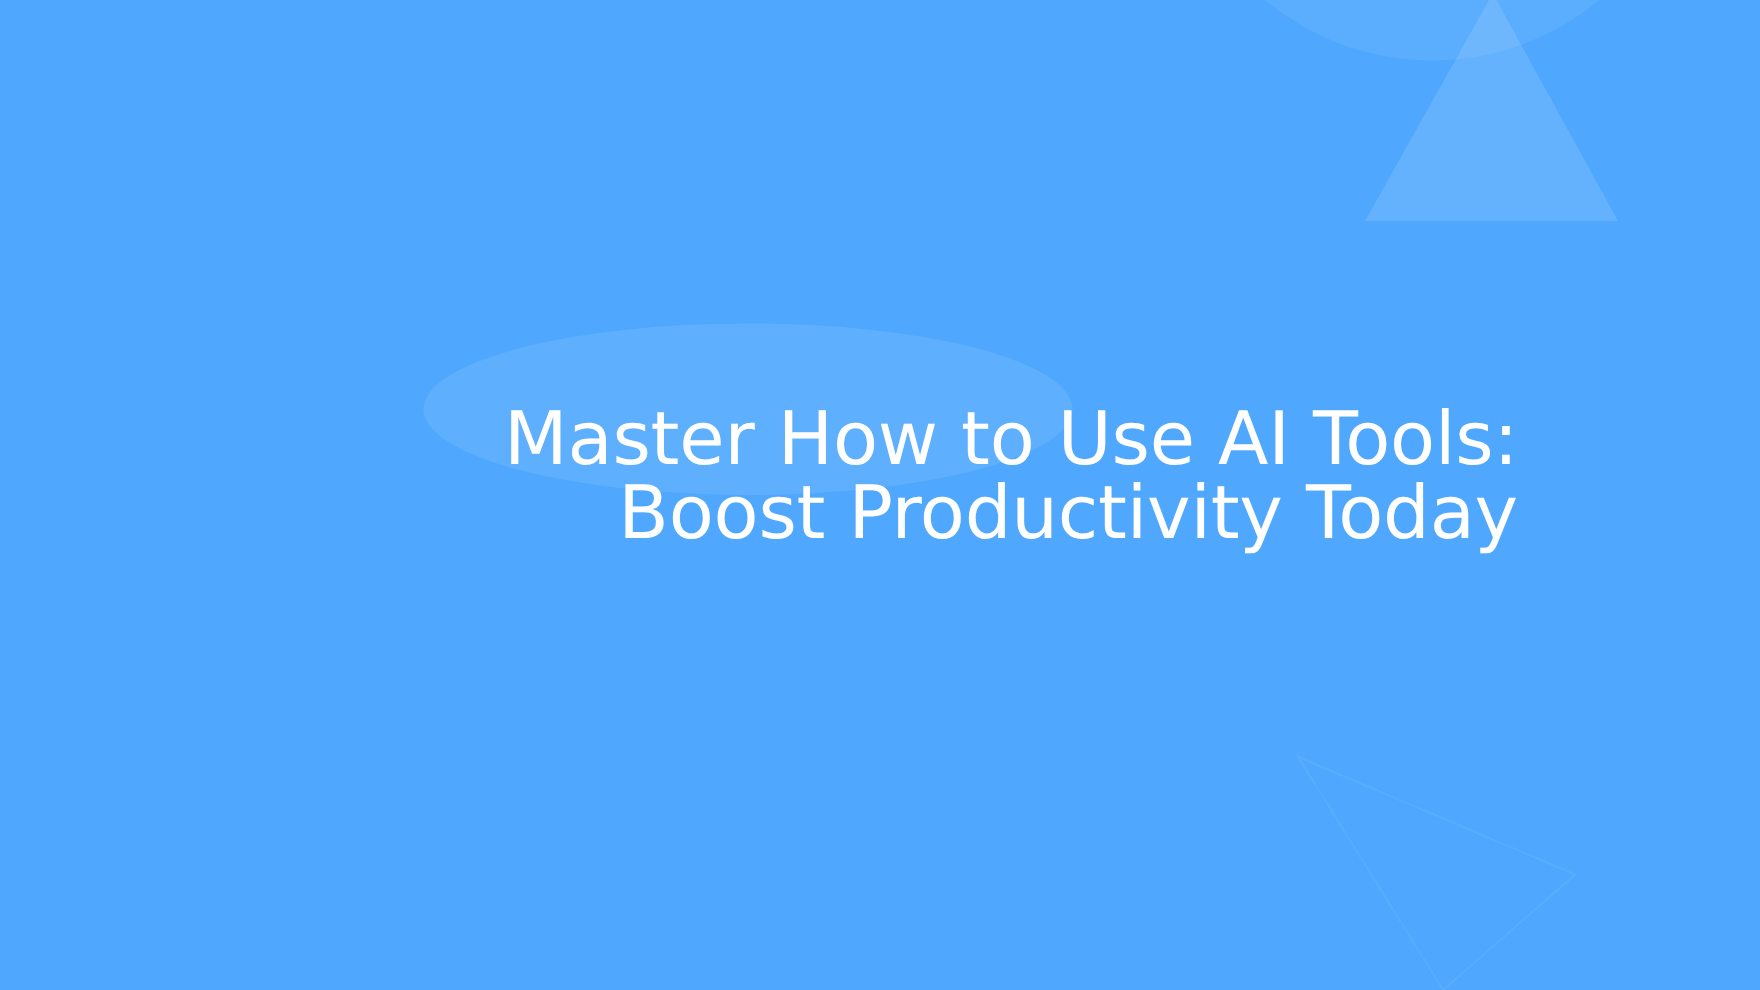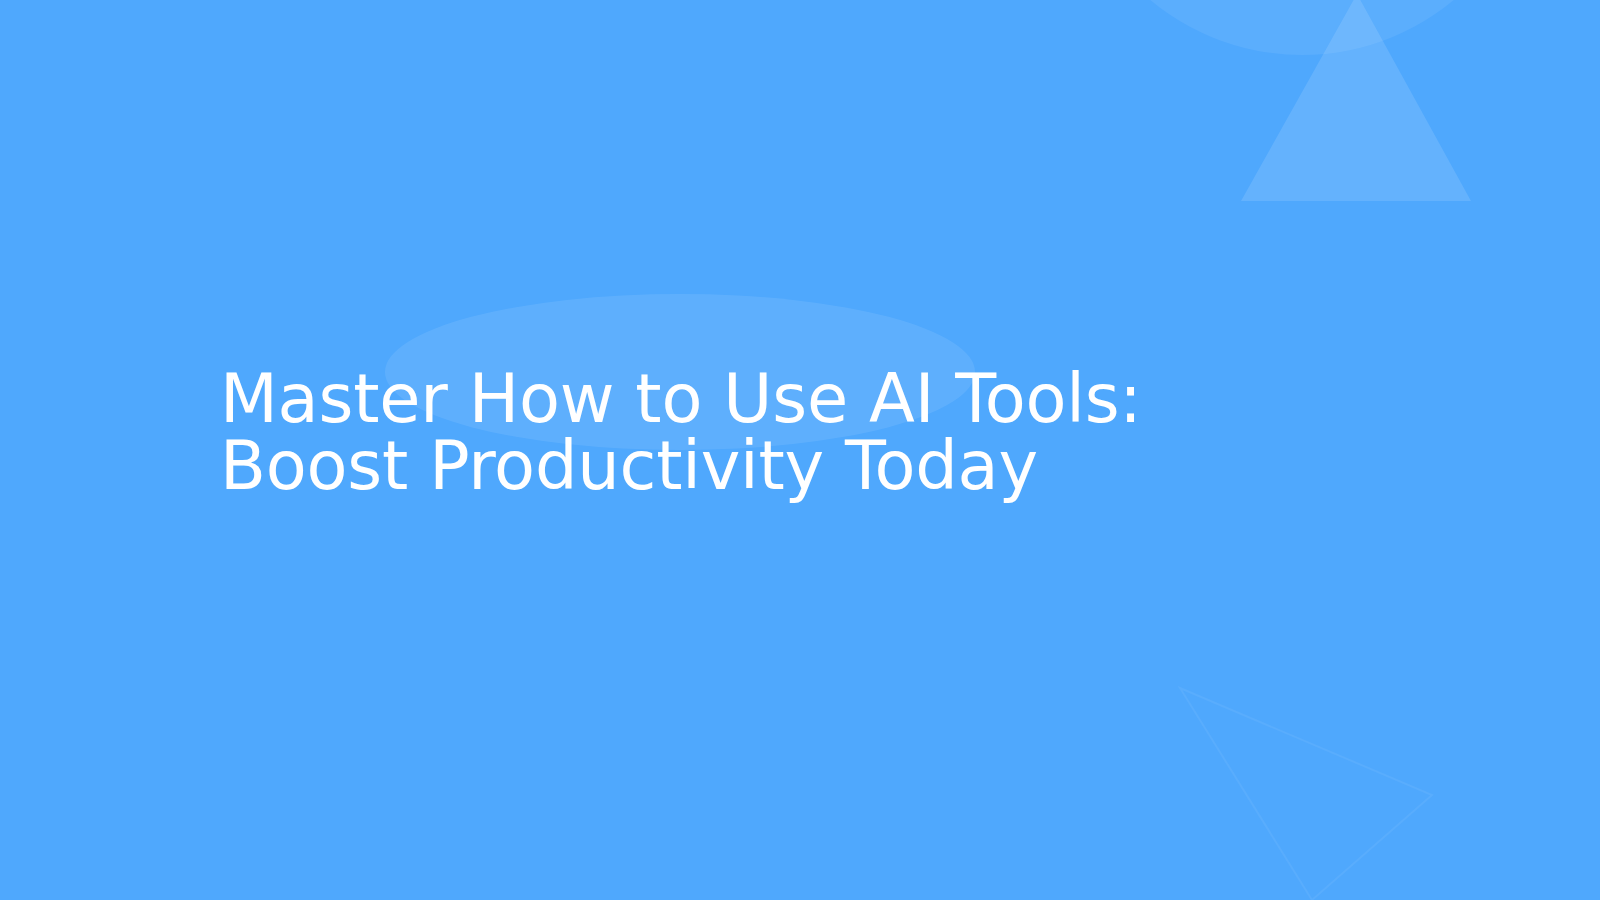--- a/index.html
+++ b/index.html
@@ -38,21 +38,21 @@
     height: 900px;
     display: flex;
     align-items: center;
     justify-content: center;
   }
 
   #hero-title {
     margin: 0;
     padding: 0;
     width: 1160px;
-    text-align: left;
+    text-align: right;
     color: #ffffff;
     font-family: "DejaVu Sans", "Liberation Sans", sans-serif;
     font-size: 67px;
     font-weight: 400;
     line-height: 67px;
     letter-spacing: -0.2px;
     white-space: pre-line;
     transform: translateY(-17px);
   }
 </style>

